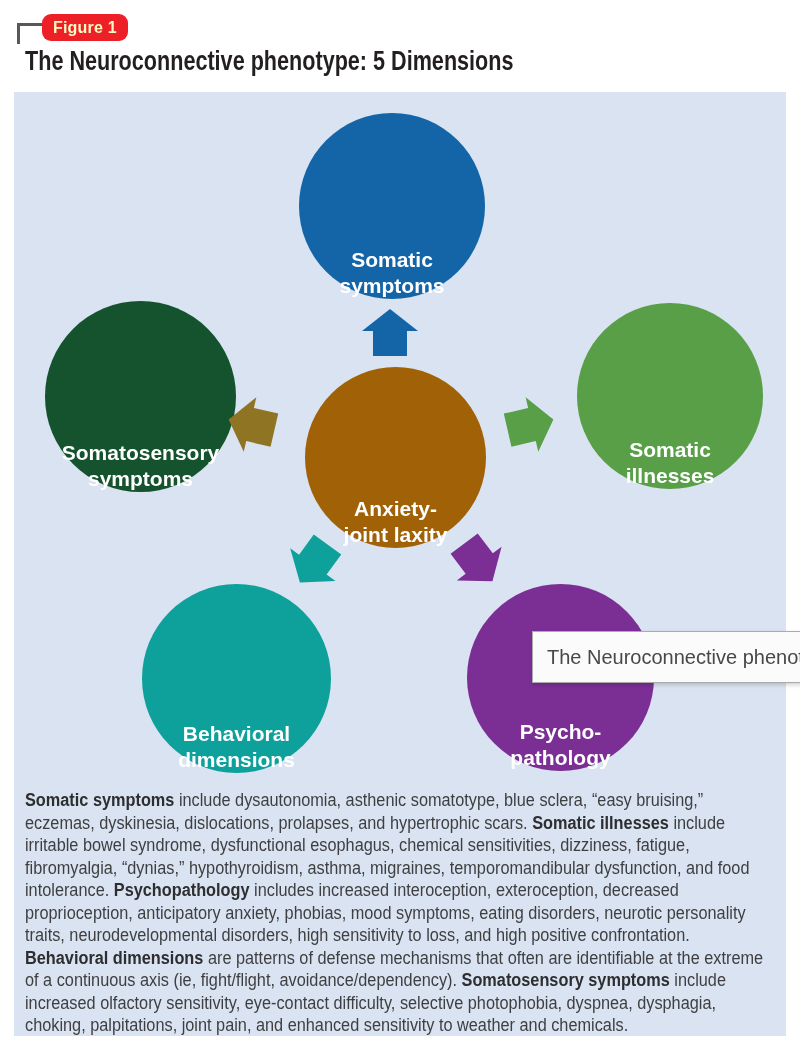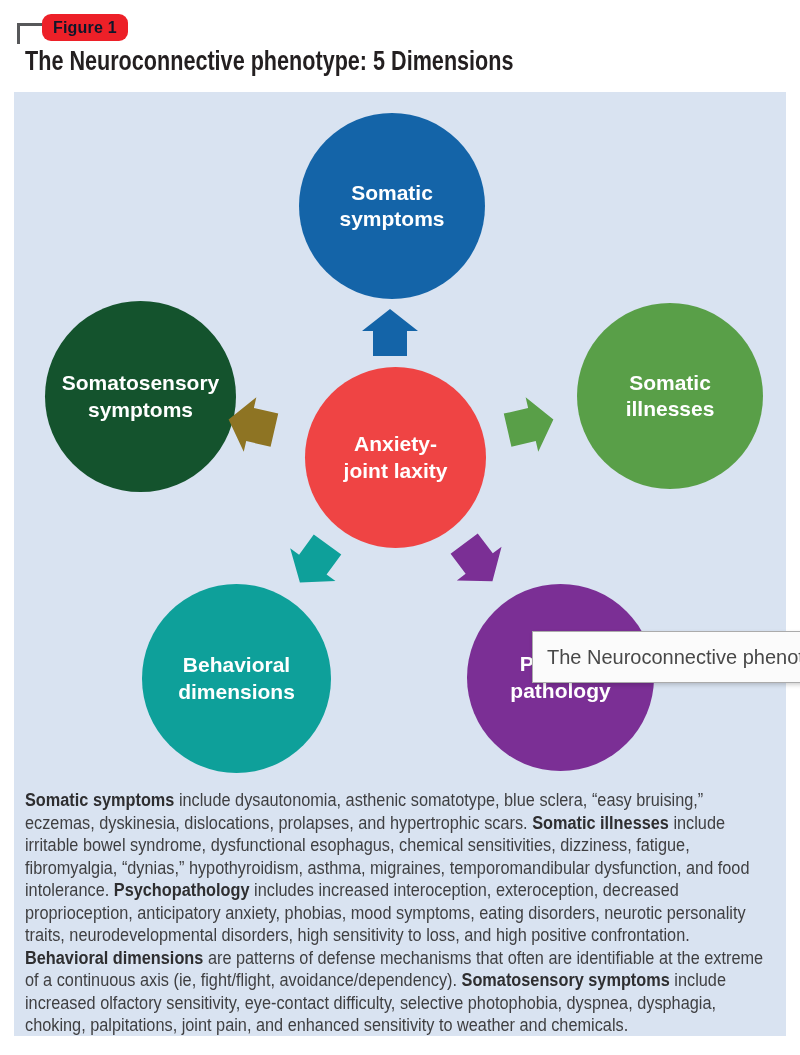--- a/index.html
+++ b/index.html
@@ -5,28 +5,28 @@
   * { margin: 0; padding: 0; box-sizing: border-box; }
   html, body { width: 800px; height: 1055px; overflow: hidden; background: #ffffff; }
   body { font-family: "Liberation Sans", sans-serif; }
   .page { position: relative; width: 800px; height: 1055px; background: #ffffff; overflow: hidden; }
 
   
   .corner-bracket { position: absolute; left: 17px; top: 23px; width: 28px; height: 21px;
     border-left: 3px solid #57585a; border-top: 3px solid #57585a; }
   .figure-badge { position: absolute; left: 42px; top: 14px; height: 27px;
     border-radius: 9px; padding: 0 11px; display: flex; align-items: center;
-    color: #0f172a; font-weight: bold; font-size: 16px; letter-spacing: 0.2px; }
+    color: #fef9c3; font-weight: bold; font-size: 16px; letter-spacing: 0.2px; }
   .figure-title { position: absolute; left: 25px; top: 46px; font-size: 27px; font-weight: bold;
     color: #231f20; white-space: nowrap; transform: scaleX(0.80); transform-origin: 0 50%; }
 
   
   .panel { position: absolute; left: 14px; top: 92px; width: 772px; height: 944px; overflow: hidden; }
 
-  .circle { position: absolute; border-radius: 50%; display: flex; align-items: center; justify-content: center; }
+  .circle { position: absolute; border-radius: 50%; display: flex; align-items: flex-end; justify-content: center; }
   .circle-label { color: #ffffff; font-weight: bold; font-size: 21px; line-height: 1.25;
     text-align: center; white-space: pre-line; }
 
   .node-top       { left: 285px; top: 21px;  width: 186px; height: 186px; }
   .node-right     { left: 563px; top: 211px; width: 186px; height: 186px; }
   .node-bot-right { left: 453px; top: 492px; width: 187px; height: 187px; }
   .node-bot-left  { left: 128px; top: 492px; width: 189px; height: 189px; }
   .node-left      { left: 31px;  top: 209px; width: 191px; height: 191px; }
   .node-center    { left: 291px; top: 275px; width: 181px; height: 181px; }
 
@@ -82,21 +82,21 @@
     <div class="circle node-bot-left" style="background: rgb(14, 160, 154);">
       <span class="circle-label">Behavioral
 dimensions</span>
     </div>
 
     <div class="circle node-left" style="background: #14532d;">
       <span class="circle-label">Somatosensory
 symptoms</span>
     </div>
 
-    <div class="circle node-center" style="background: #ef4444;">
+    <div class="circle node-center" style="background: #a16207;">
       <span class="circle-label">Anxiety-
 joint laxity</span>
     </div>
 
     <svg class="arrow arrow-up" viewBox="-32 -32 64 64">
       <polygon points="0,-24 28,-2 17,-2 17,23 -17,23 -17,-2 -28,-2" style="fill: rgb(20, 100, 168);"></polygon>
     </svg>
     <svg class="arrow arrow-right" viewBox="-32 -32 64 64">
       <polygon points="0,-24 28,-2 17,-2 17,23 -17,23 -17,-2 -28,-2" style="fill: rgb(89, 159, 72);"></polygon>
     </svg>

